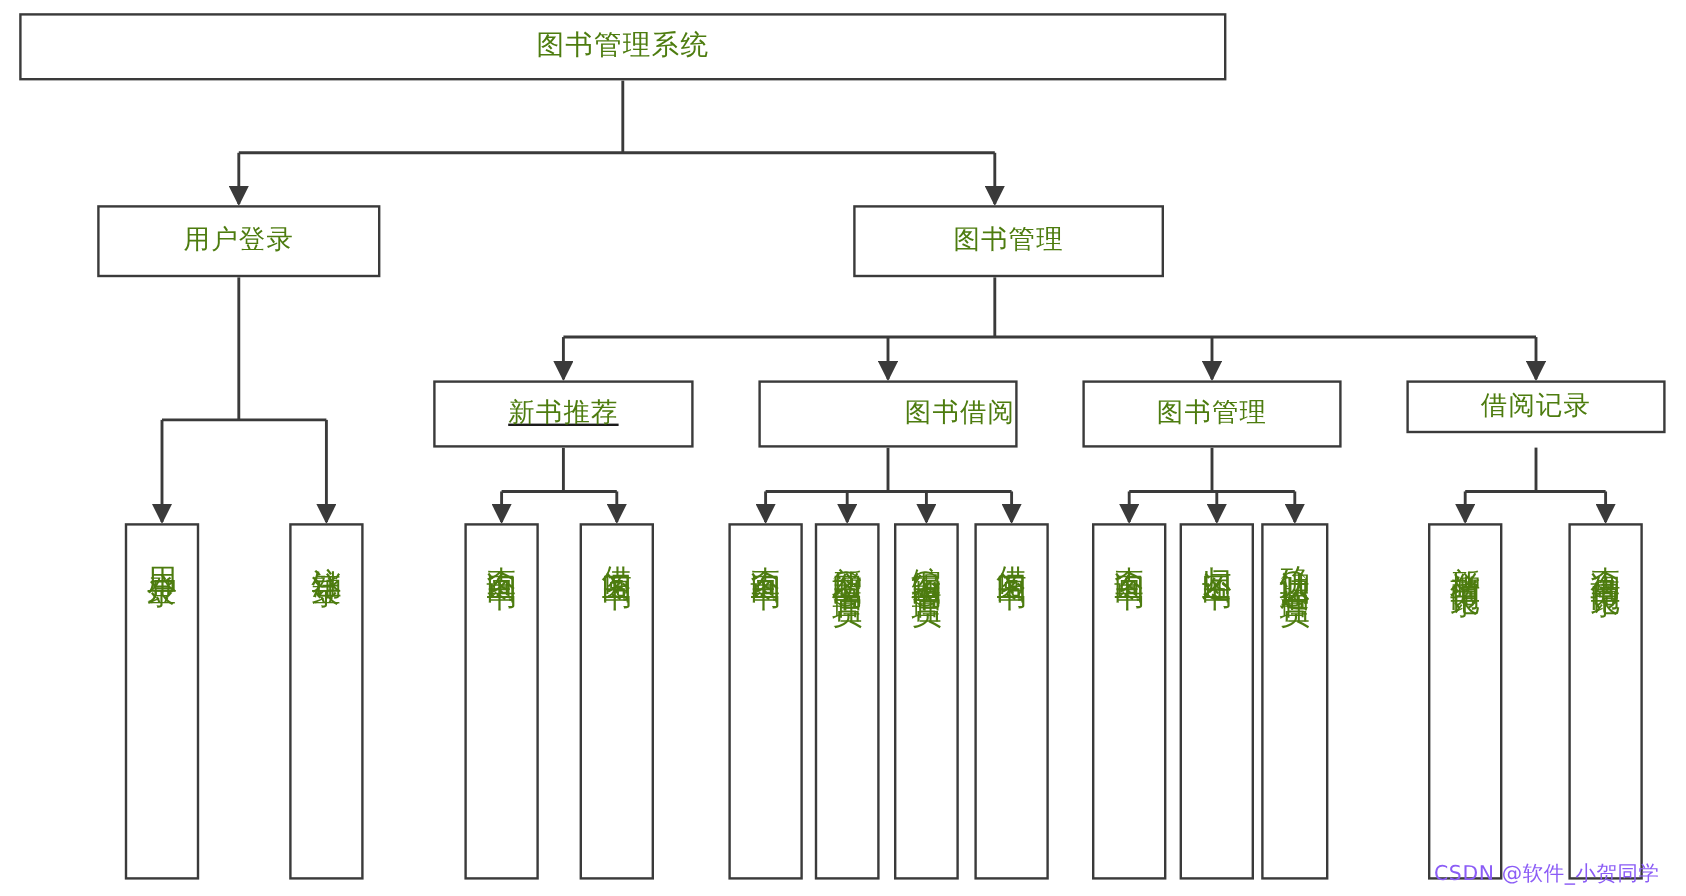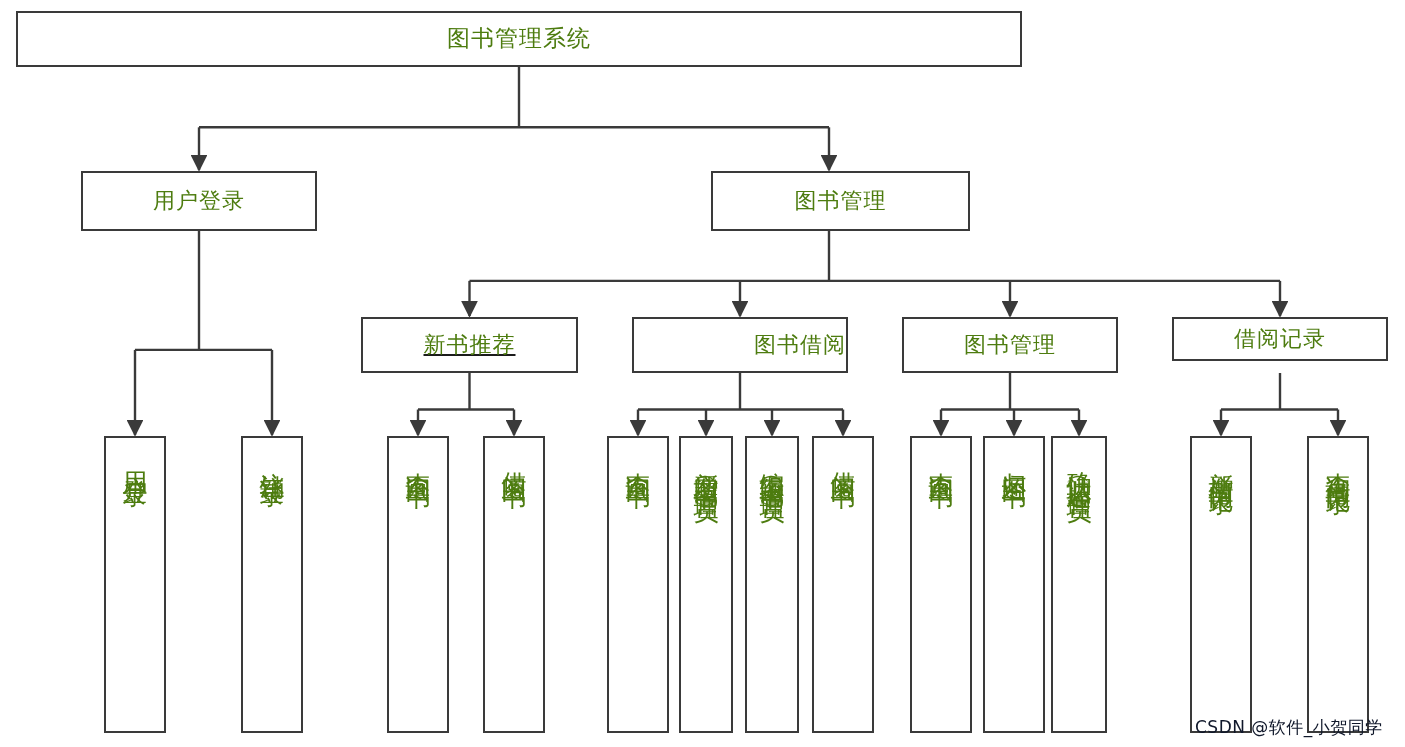--- a/index.html
+++ b/index.html
@@ -57,21 +57,21 @@
     font-size: 25px;
     letter-spacing: 4px;
     line-height: 1;
   }
   .node.root .node-label {
     font-size: 23px;
   }
   .watermark {
     position: absolute;
     font-size: 17px;
-    color: #0f172a;
+    color: #8b5cf6;
     white-space: nowrap;
     letter-spacing: 0.5px;
   }
 </style>
 </head>
 <body>
 
 <div id="diagram-root">
 
   <svg id="edge-layer" viewBox="0 0 1405 747" width="1405" height="747" xmlns="http://www.w3.org/2000/svg">

